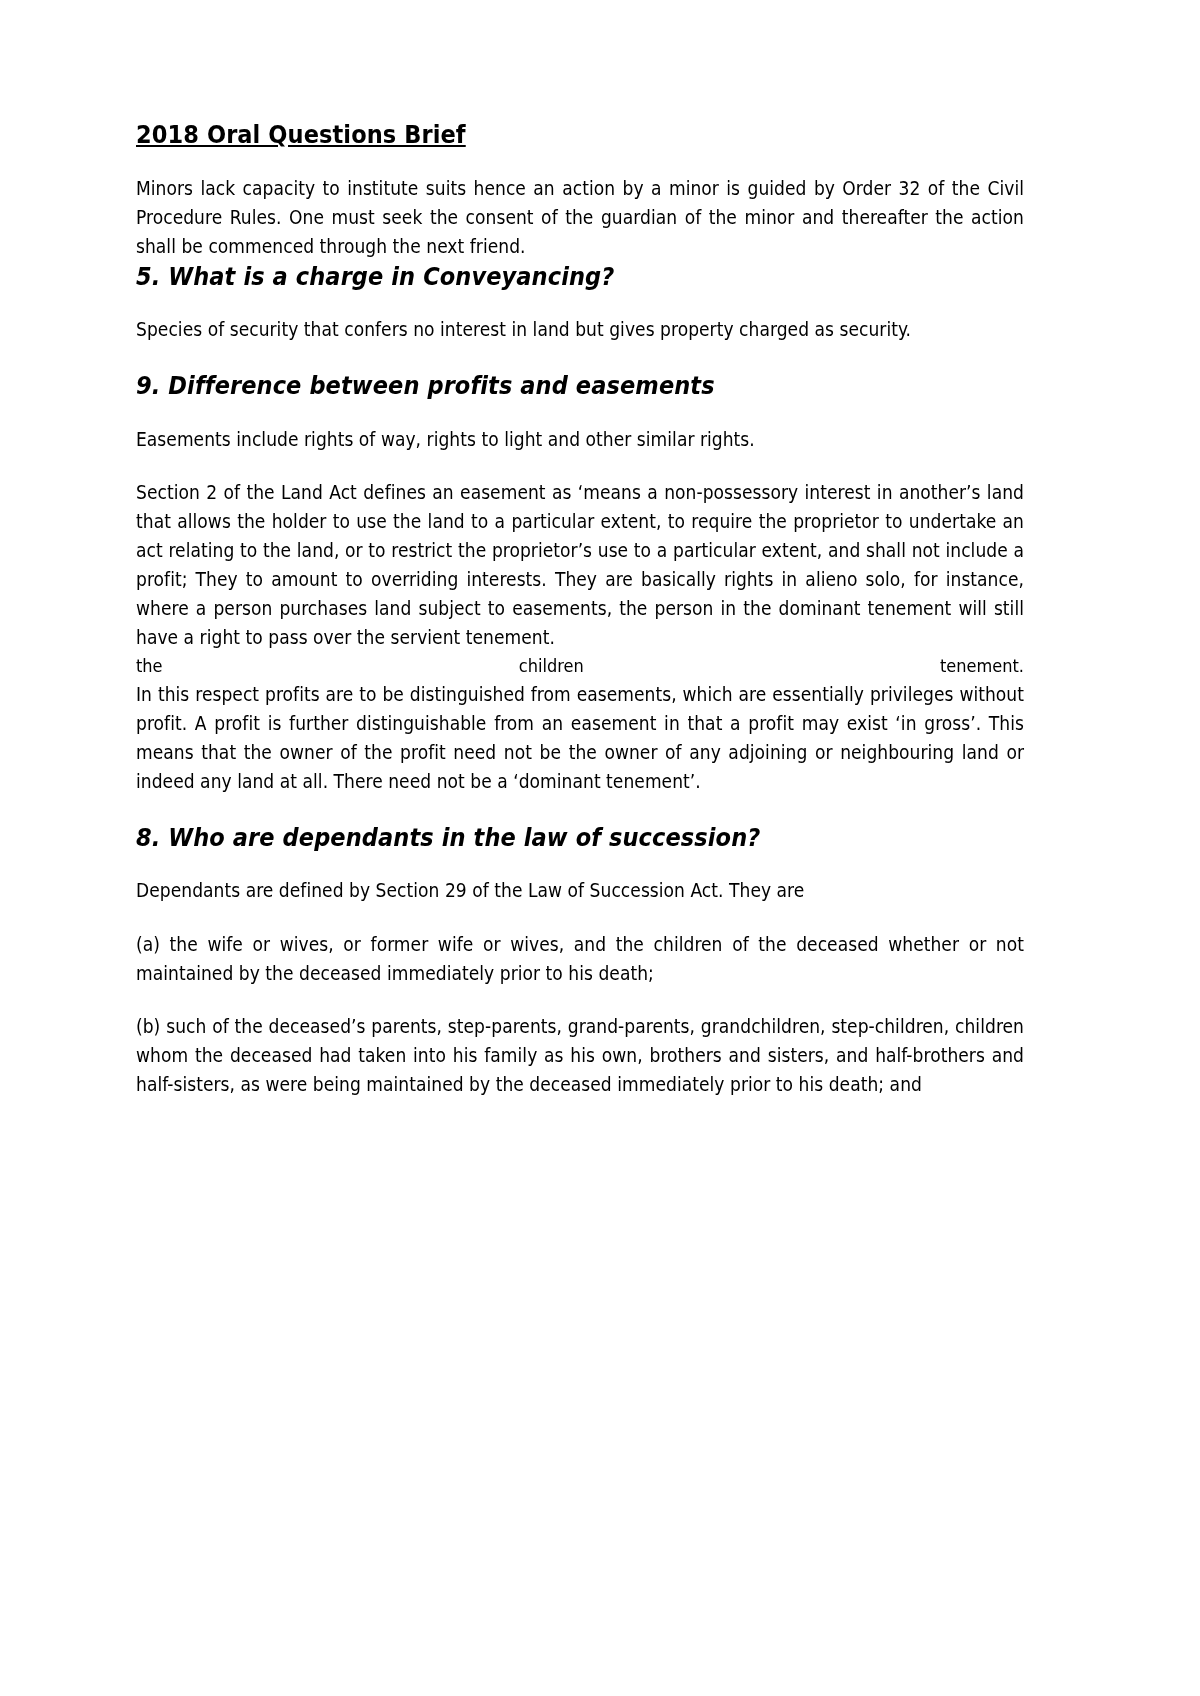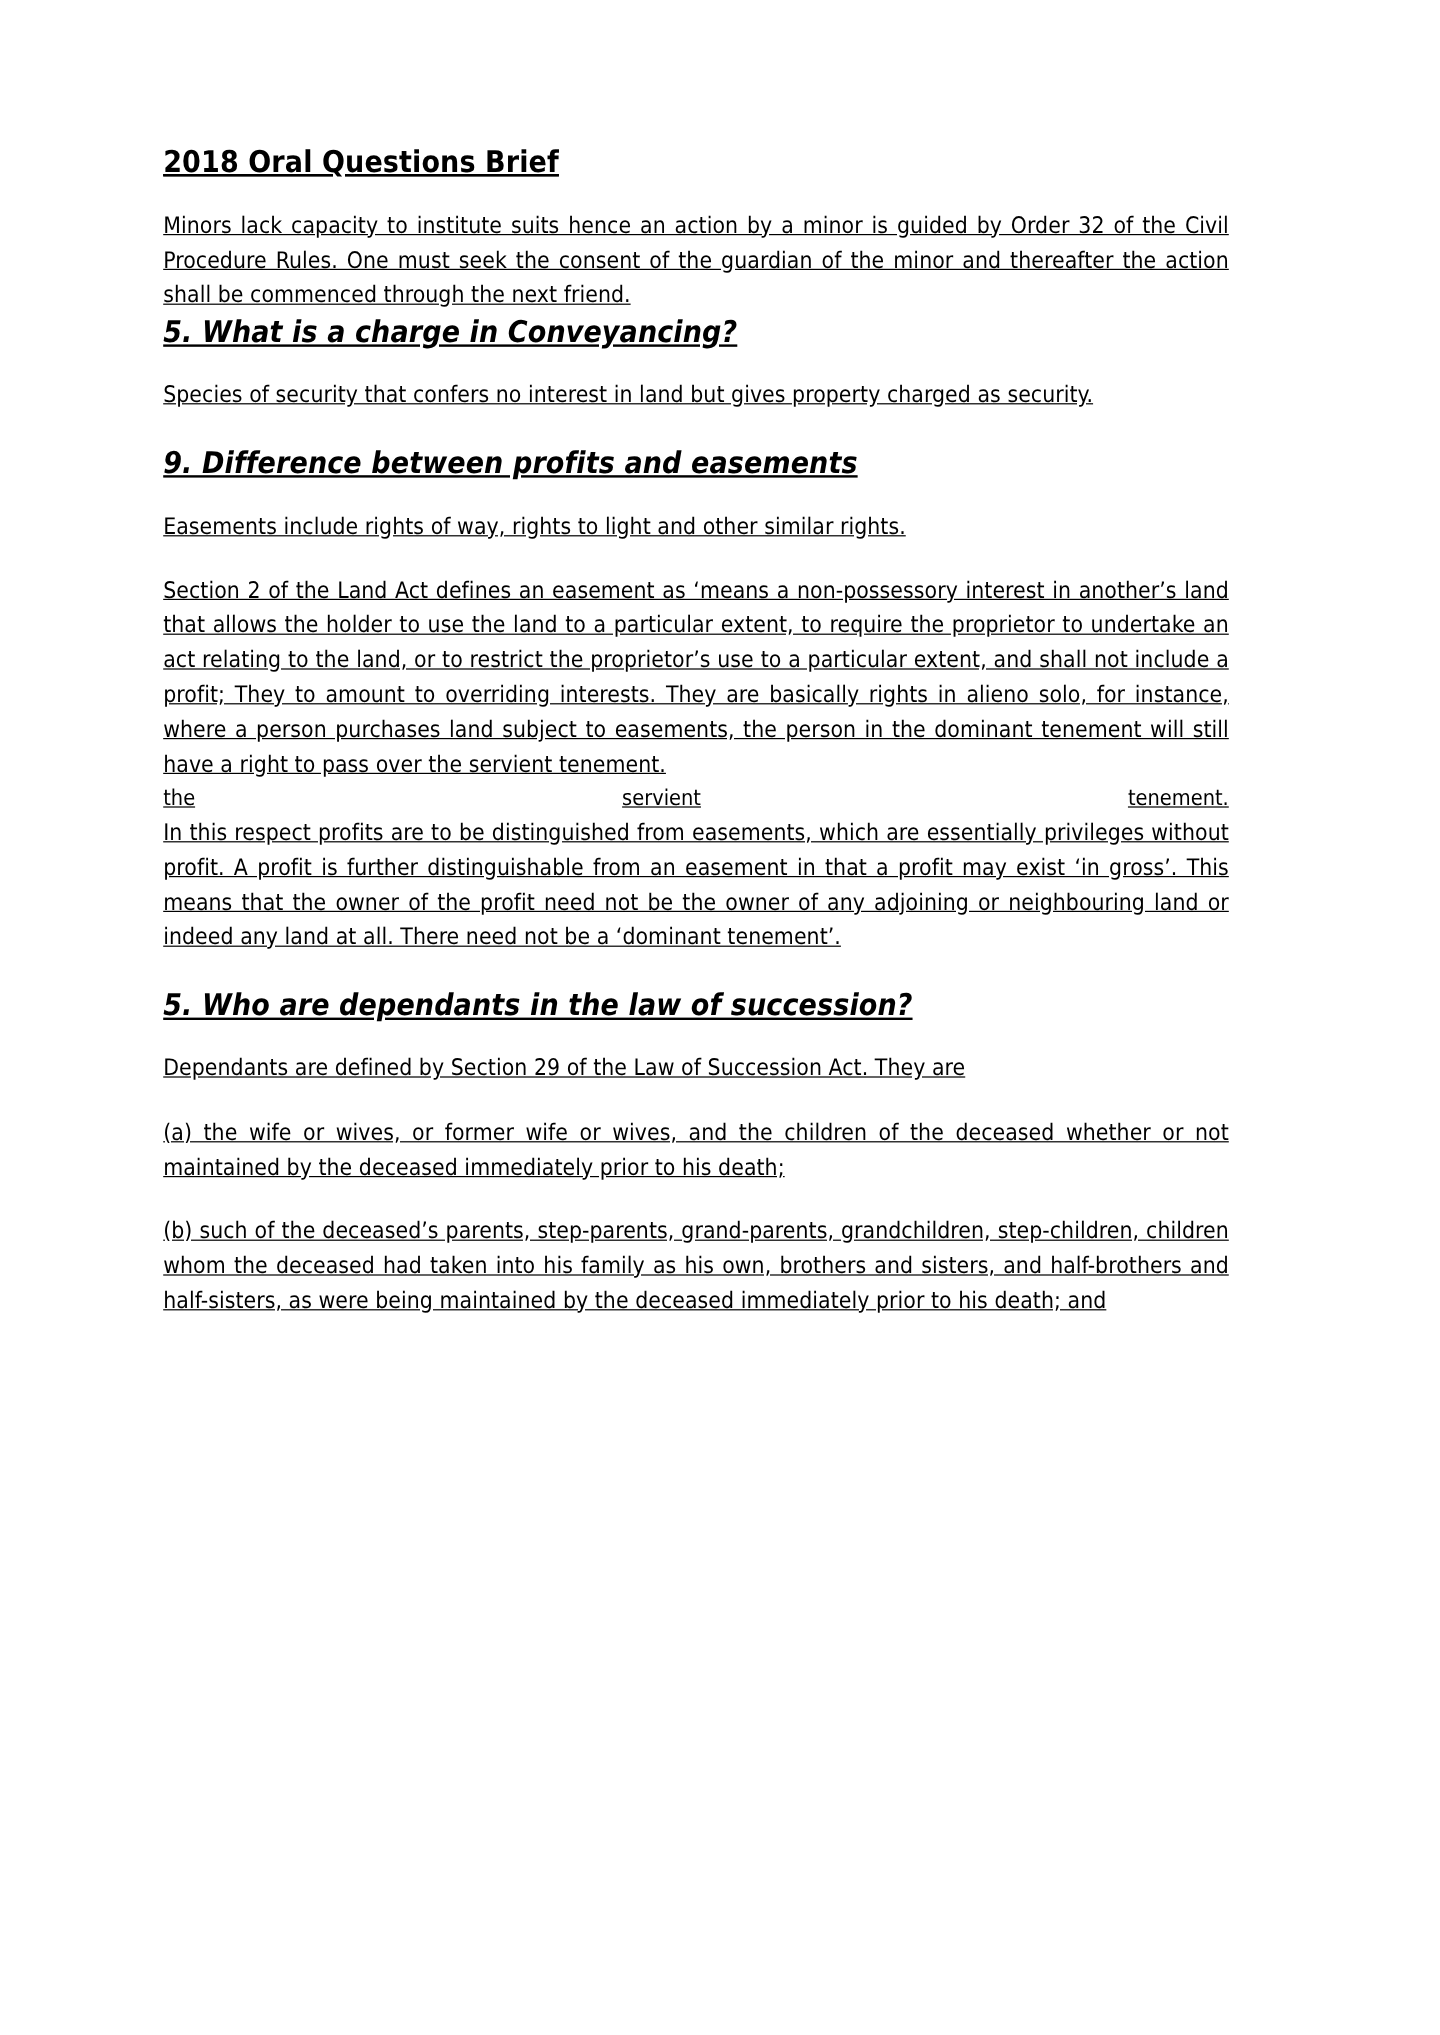--- a/index.html
+++ b/index.html
@@ -13,21 +13,20 @@
     height: 1696px;
     background: #ffffff;
     box-sizing: border-box;
     padding: 118px 176px 0 136px;
     font-family: "DejaVu Sans Condensed", "Liberation Sans Narrow", "Liberation Sans", sans-serif;
     font-stretch: condensed;
     color: #000000;
   }
   .doc-body {
     width: 888px;
-    text-decoration: underline;
   }
   .doc-title {
     font-size: 25px;
     font-weight: bold;
     text-decoration: underline;
     letter-spacing: 0.1px;
     line-height: 1.34;
     margin: 0 0 22px 0;
     text-align: left;
   }
@@ -82,24 +81,24 @@
     <p class="para tight-follow">Minors lack capacity to institute suits hence an action by a minor is guided by Order 32 of the Civil Procedure Rules. One must seek the consent of the guardian of the minor and thereafter the action shall be commenced through the next friend.</p>
 
     <h2 class="q-heading gap-below">5. What is a charge in Conveyancing?</h2>
     <p class="para">Species of security that confers no interest in land but gives property charged as security.</p>
 
     <h2 class="q-heading gap-above gap-below">9. Difference between profits and easements</h2>
     <p class="para spaced">Easements include rights of way, rights to light and other similar rights.</p>
     <p class="para">Section 2 of the Land Act defines an easement as ‘means a non-possessory interest in another’s land that allows the holder to use the land to a particular extent, to require the proprietor to undertake an act relating to the land, or to restrict the proprietor’s use to a particular extent, and shall not include a profit; They to amount to overriding interests. They are basically rights in alieno solo, for instance, where a person purchases land subject to easements, the person in the dominant tenement will still have a right to pass over the servient tenement.</p>
     <div class="stretch-line">
       <span>the</span>
-      <span>servient</span>
+      <span>children</span>
       <span>tenement.</span>
     </div>
     <p class="para">In this respect profits are to be distinguished from easements, which are essentially privileges without profit. A profit is further distinguishable from an easement in that a profit may exist ‘in gross’. This means that the owner of the profit need not be the owner of any adjoining or neighbouring land or indeed any land at all. There need not be a ‘dominant tenement’.</p>
 
-    <h2 class="q-heading gap-above gap-below">5. Who are dependants in the law of succession?</h2>
+    <h2 class="q-heading gap-above gap-below">8. Who are dependants in the law of succession?</h2>
     <p class="para spaced">Dependants are defined by Section 29 of the Law of Succession Act. They are</p>
     <p class="para spaced">(a) the wife or wives, or former wife or wives, and the children of the deceased whether or not maintained by the deceased immediately prior to his death;</p>
     <p class="para">(b) such of the deceased’s parents, step-parents, grand-parents, grandchildren, step-children, children whom the deceased had taken into his family as his own, brothers and sisters, and half-brothers and half-sisters, as were being maintained by the deceased immediately prior to his death; and</p>
 
   </div>
 </div>
 
 </body></html>

